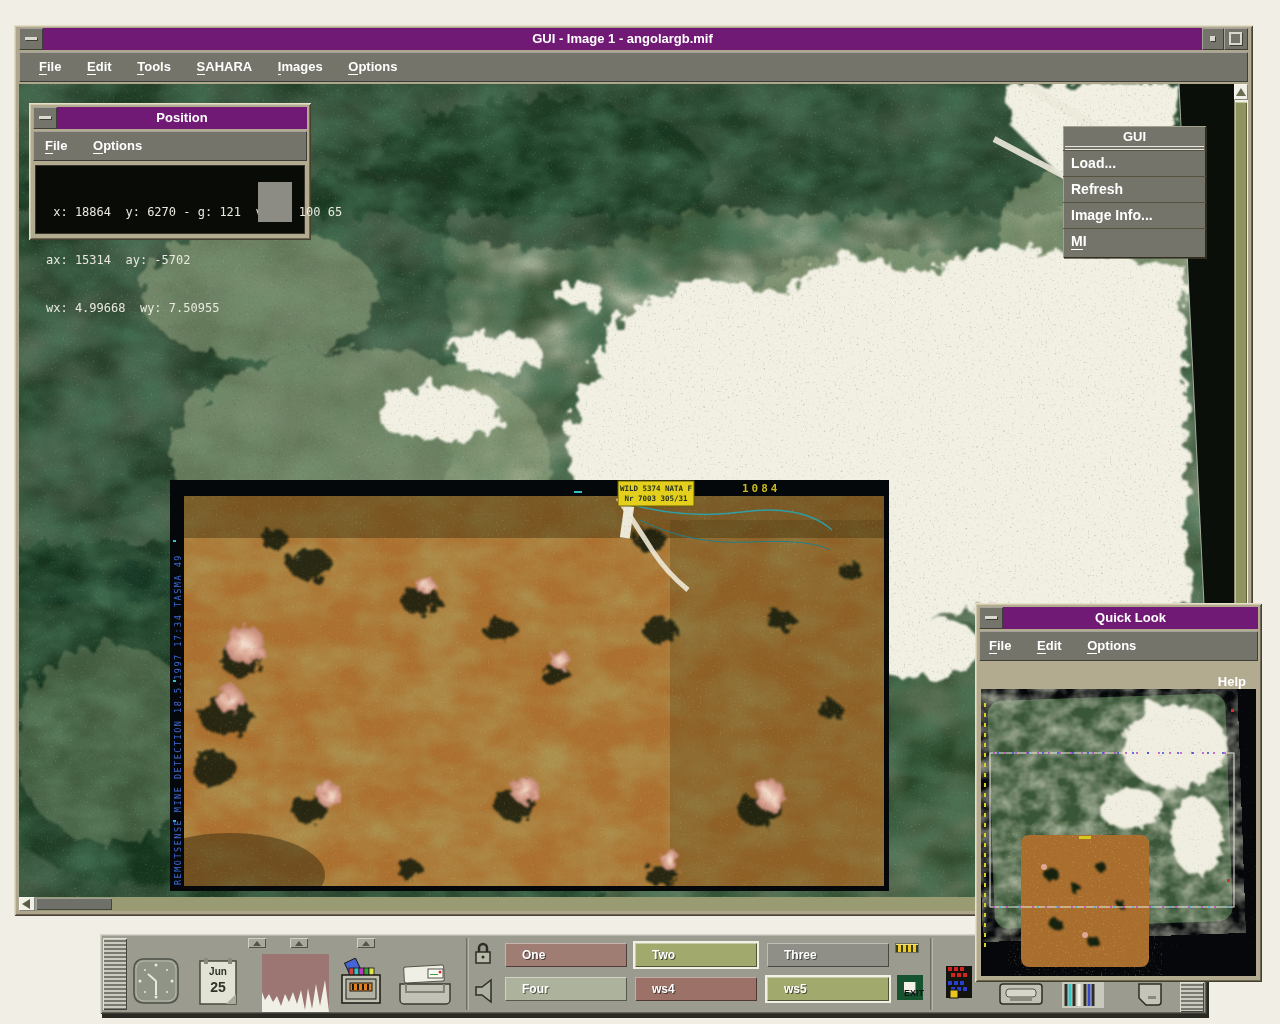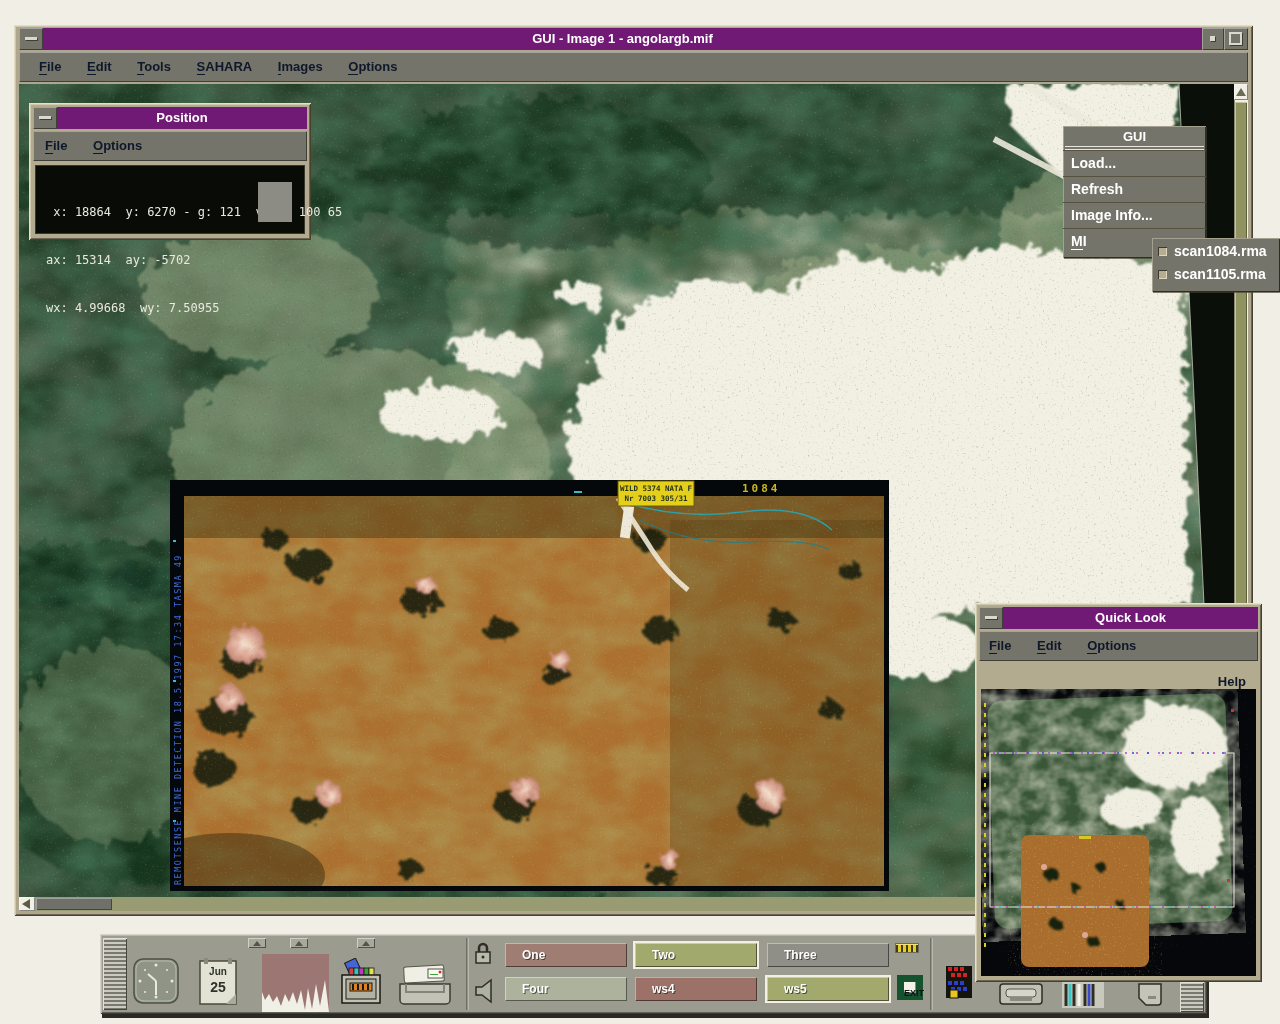--- a/index.html
+++ b/index.html
@@ -8,21 +8,21 @@
   #desktop { position:relative; width:1280px; height:1024px; background:#F0EEE5; }
 
   
   .frame { position:absolute; background:#AEA78D;
     box-shadow: inset 1px 1px 0 #E2DCC6, inset -1px -1px 0 #474334,
                 inset 2px 2px 0 #CdC6AB, inset -2px -2px 0 #6B6552; }
   .bup { box-shadow: inset 1px 1px 0 rgba(255,255,255,.34), inset -1px -1px 0 rgba(0,0,0,.45); }
   .bdn { box-shadow: inset 1px 1px 0 rgba(0,0,0,.5), inset -1px -1px 0 rgba(255,255,255,.3); }
   .tbar { position:absolute; height:22px; background:#701a75; color:#FFFFFF;
     font-weight:bold; font-size:13px; text-align:center; line-height:22px; }
-  .mbar { position:absolute; height:30px; background:#74746A; color:#0f172a;
+  .mbar { position:absolute; height:30px; background:#74746A; color:#ffffff;
     font-weight:bold; font-size:13px; }
   .mi { display:inline-block; line-height:30px; padding:0 2px; margin-left:18px; }
   .help-mi { position:absolute; right:12px; top:0; line-height:30px;margin-top:36px; }
   u { text-decoration:none; border-bottom:1px solid currentColor; }
   .winbtn { position:absolute; top:0; height:22px; background:#74746A;
     box-shadow: inset 1px 1px 0 rgba(255,255,255,.34), inset -1px -1px 0 rgba(0,0,0,.45); }
   .dash { position:absolute; left:50%; top:50%; width:12px; height:3px; margin:-2px 0 0 -6px;
     background:#D9D9CF; box-shadow:1px 1px 0 #3E3E36; }
   .dot  { position:absolute; left:50%; top:50%; width:5px; height:5px; margin:-3px 0 0 -3px;
     background:#D9D9CF; box-shadow:1px 1px 0 #3E3E36; }
@@ -548,22 +548,14 @@
   </div>
 
   <div class="popup" style="left:1063px; top:126px; width:143px; height:132px;">
     <div class="ptitle">GUI</div>
     <div class="tear"></div>
     <div class="pitem">Load...</div>
     <div class="pitem">Refresh</div>
     <div class="pitem">Image Info...</div>
     <div class="pitem mn"><u>M</u>I</div>
   </div>
-  <div class="popup" style="left:1152px; top:238px; width:128px; height:54px;">
-    <div class="pitem" style="border-top:none; padding:5px 4px 4px 6px;">
-      <span class="chk"></span><span>scan1084.rma</span>
-    </div>
-    <div class="pitem" style="border-top:none; padding:3px 4px 4px 6px;">
-      <span class="chk"></span><span>scan1105.rma</span>
-    </div>
-  </div>
 
 </div>
 
 </body></html>

